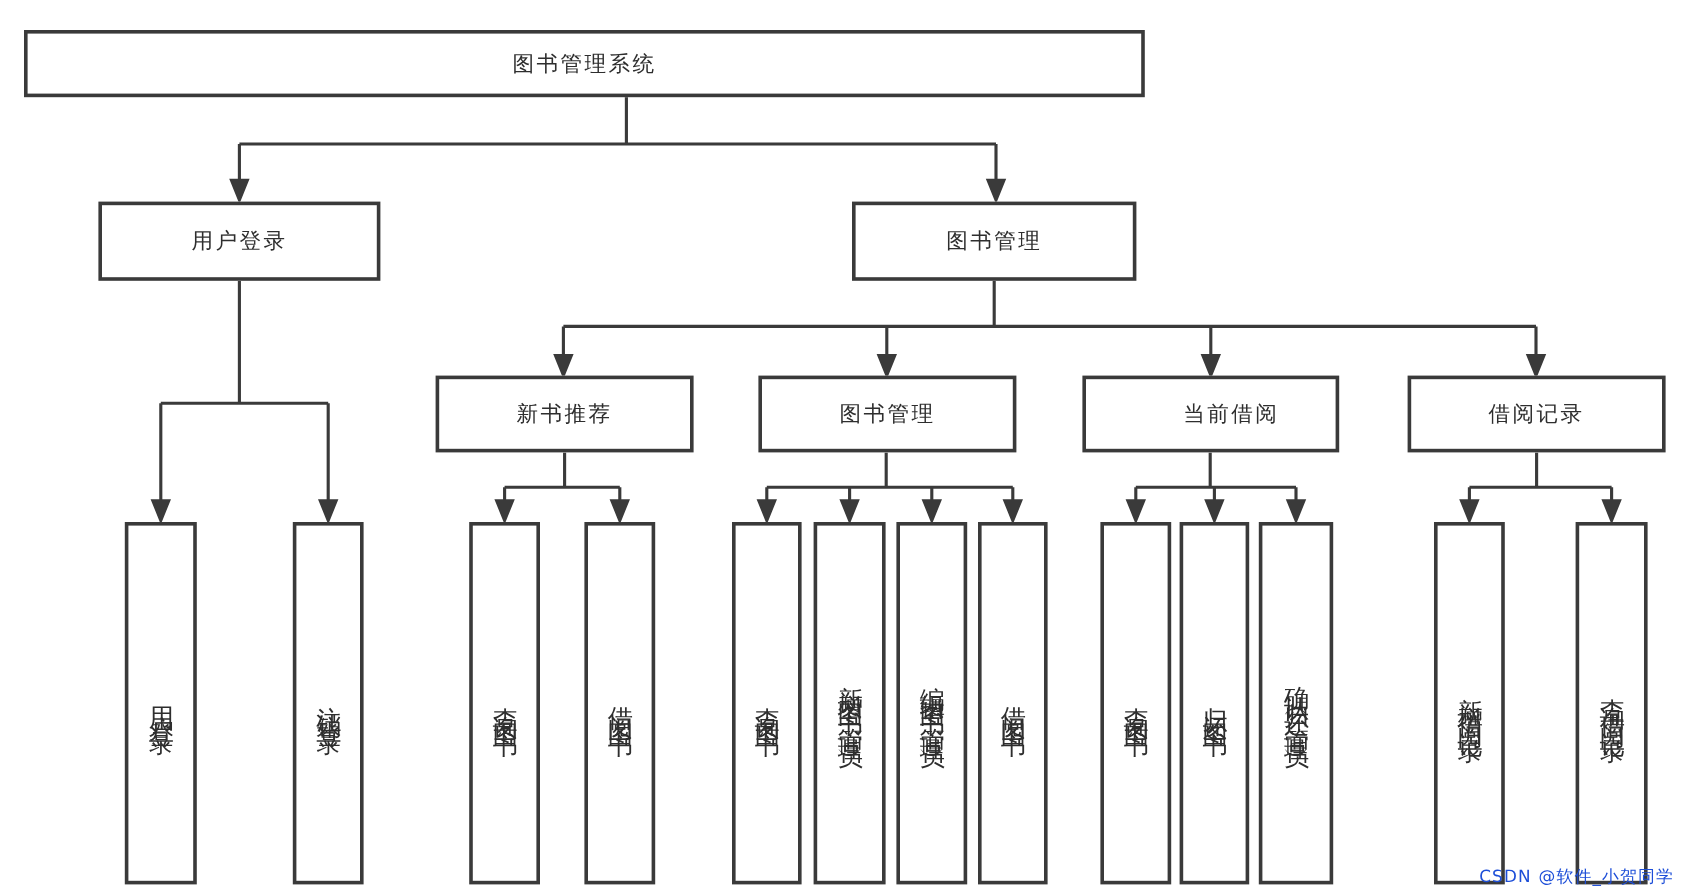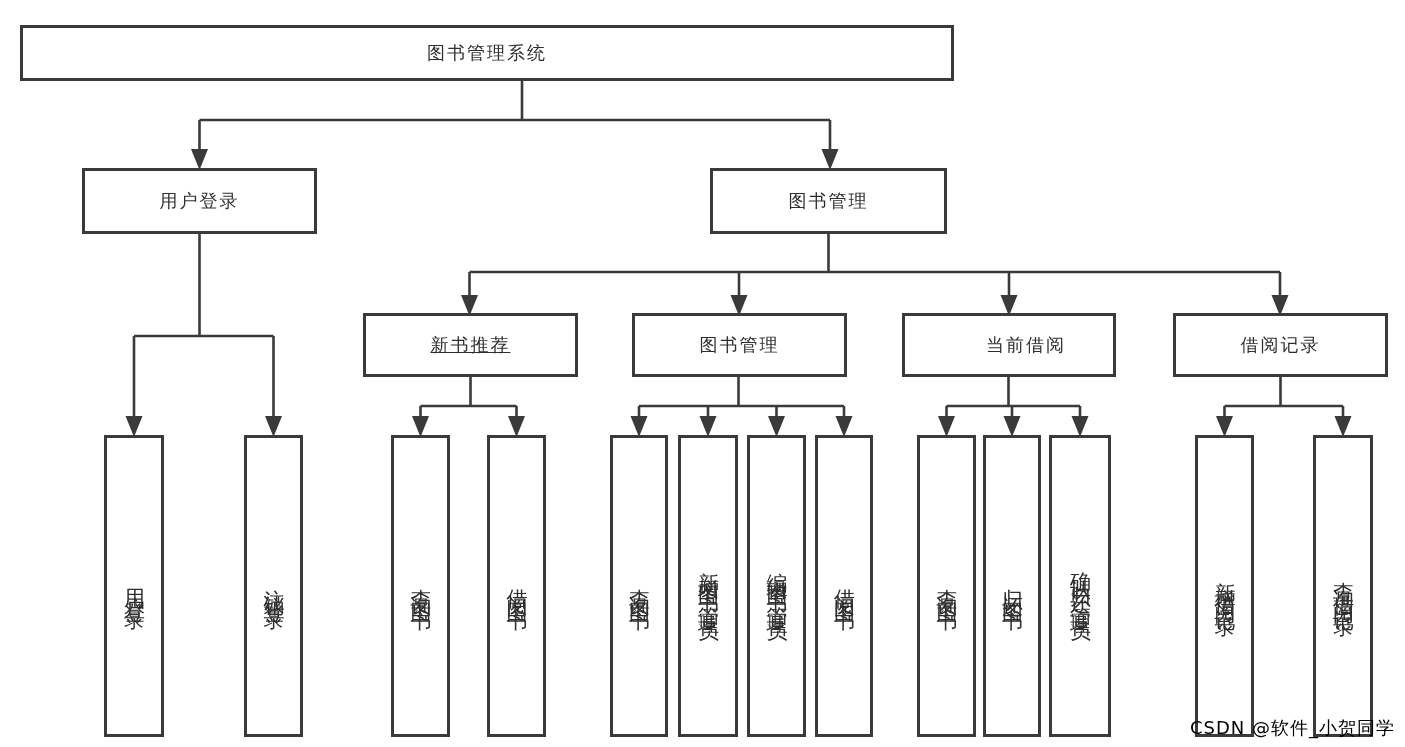--- a/index.html
+++ b/index.html
@@ -43,22 +43,22 @@
     text-orientation: mixed;
     font-size: 21px;
     letter-spacing: 7px;
     color: #2e2e2e;
     line-height: 1.1;
   }
   .watermark {
     position: absolute;
     right: 10px;
     bottom: 7px;
-    font-size: 18px;
-    color: #000000;
+    font-size: 14px;
+    color: #1d4ed8;
     letter-spacing: 1px;
     z-index: 5;
     white-space: nowrap;
   }
 </style>
 </head>
 <body>
 
 <div class="canvas">
 
@@ -99,21 +99,21 @@
     <span>图书管理系统</span>
   </div>
 
   <div class="node hbox" style="left:82px; top:168px; width:235px; height:66px;">
     <span>用户登录</span>
   </div>
   <div class="node hbox" style="left:710px; top:168px; width:237px; height:66px;font-family:Liberation Mono, monospace;">
     <span>图书管理</span>
   </div>
 
-  <div class="node hbox" style="left:363px; top:313px; width:215px; height:64px;text-decoration:underline;">
+  <div class="node hbox" style="left:363px; top:313px; width:215px; height:64px;">
     <span>新书推荐</span>
   </div>
   <div class="node hbox" style="left:632px; top:313px; width:215px; height:64px;">
     <span>图书管理</span>
   </div>
   <div class="node hbox" style="left:902px; top:313px; width:214px; height:64px;padding-left:34px;">
     <span>当前借阅</span>
   </div>
   <div class="node hbox" style="left:1173px; top:313px; width:215px; height:64px;align-items:center;">
     <span>借阅记录</span>

